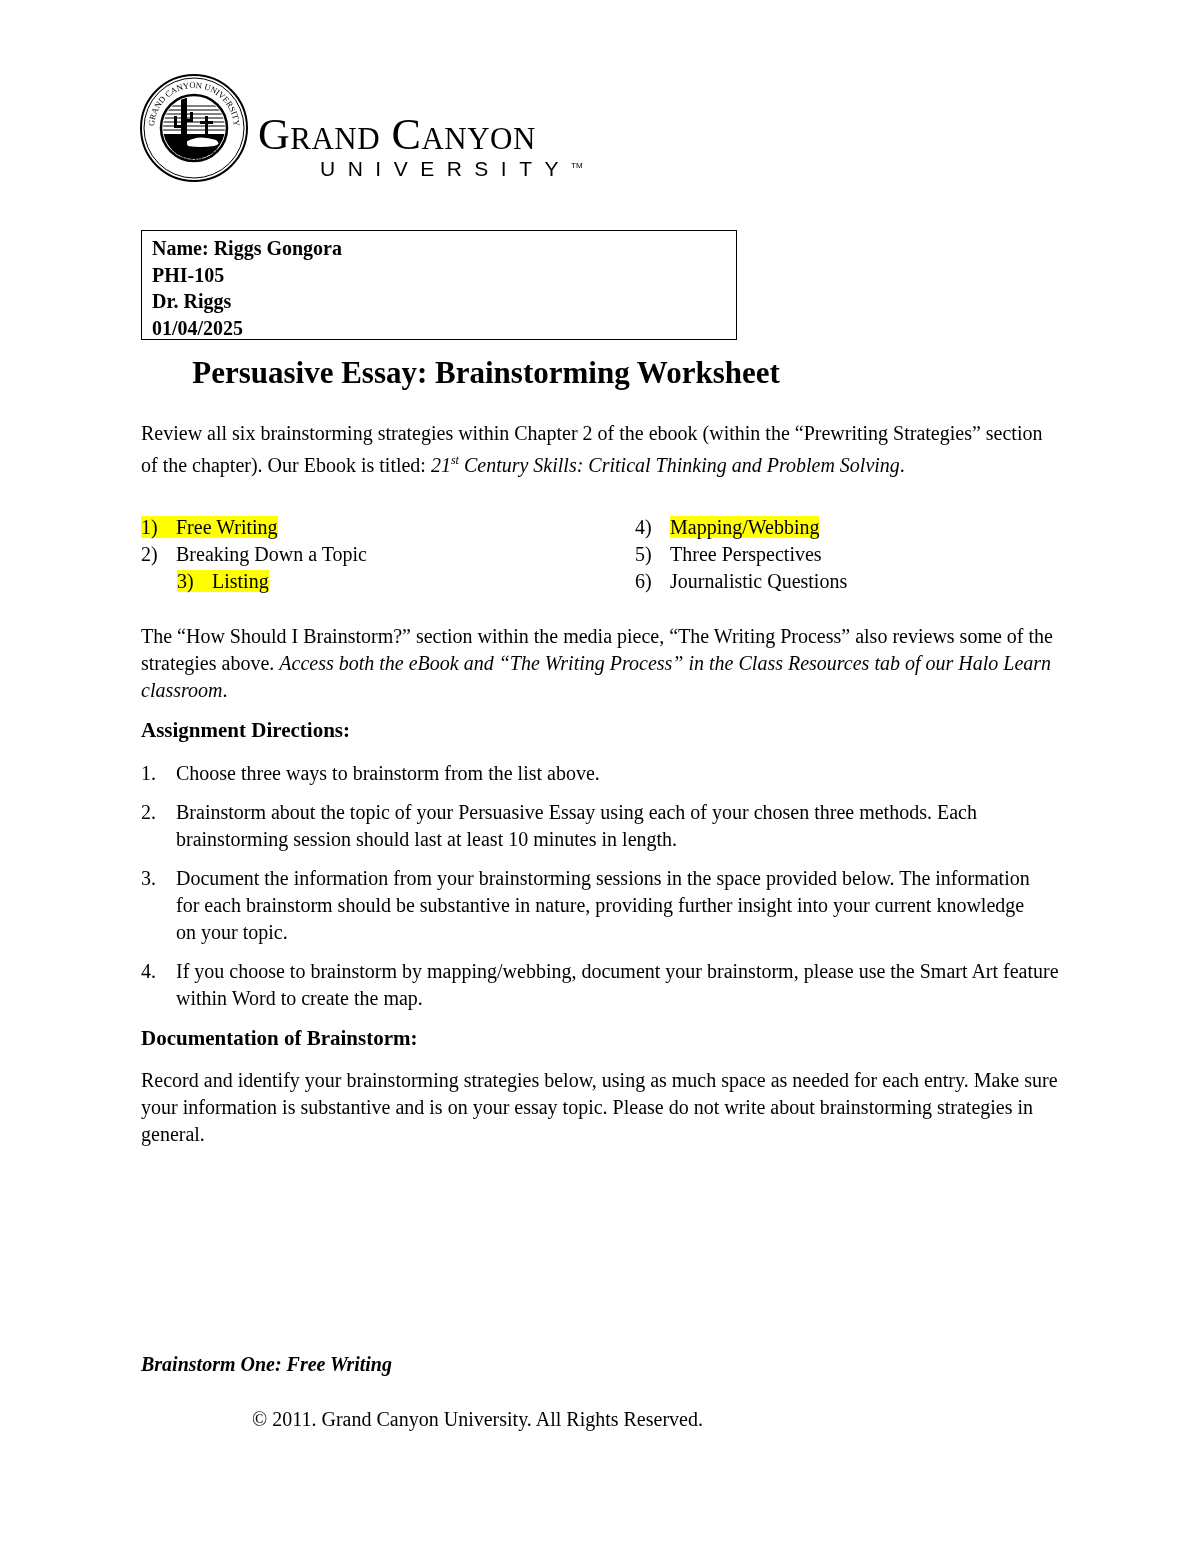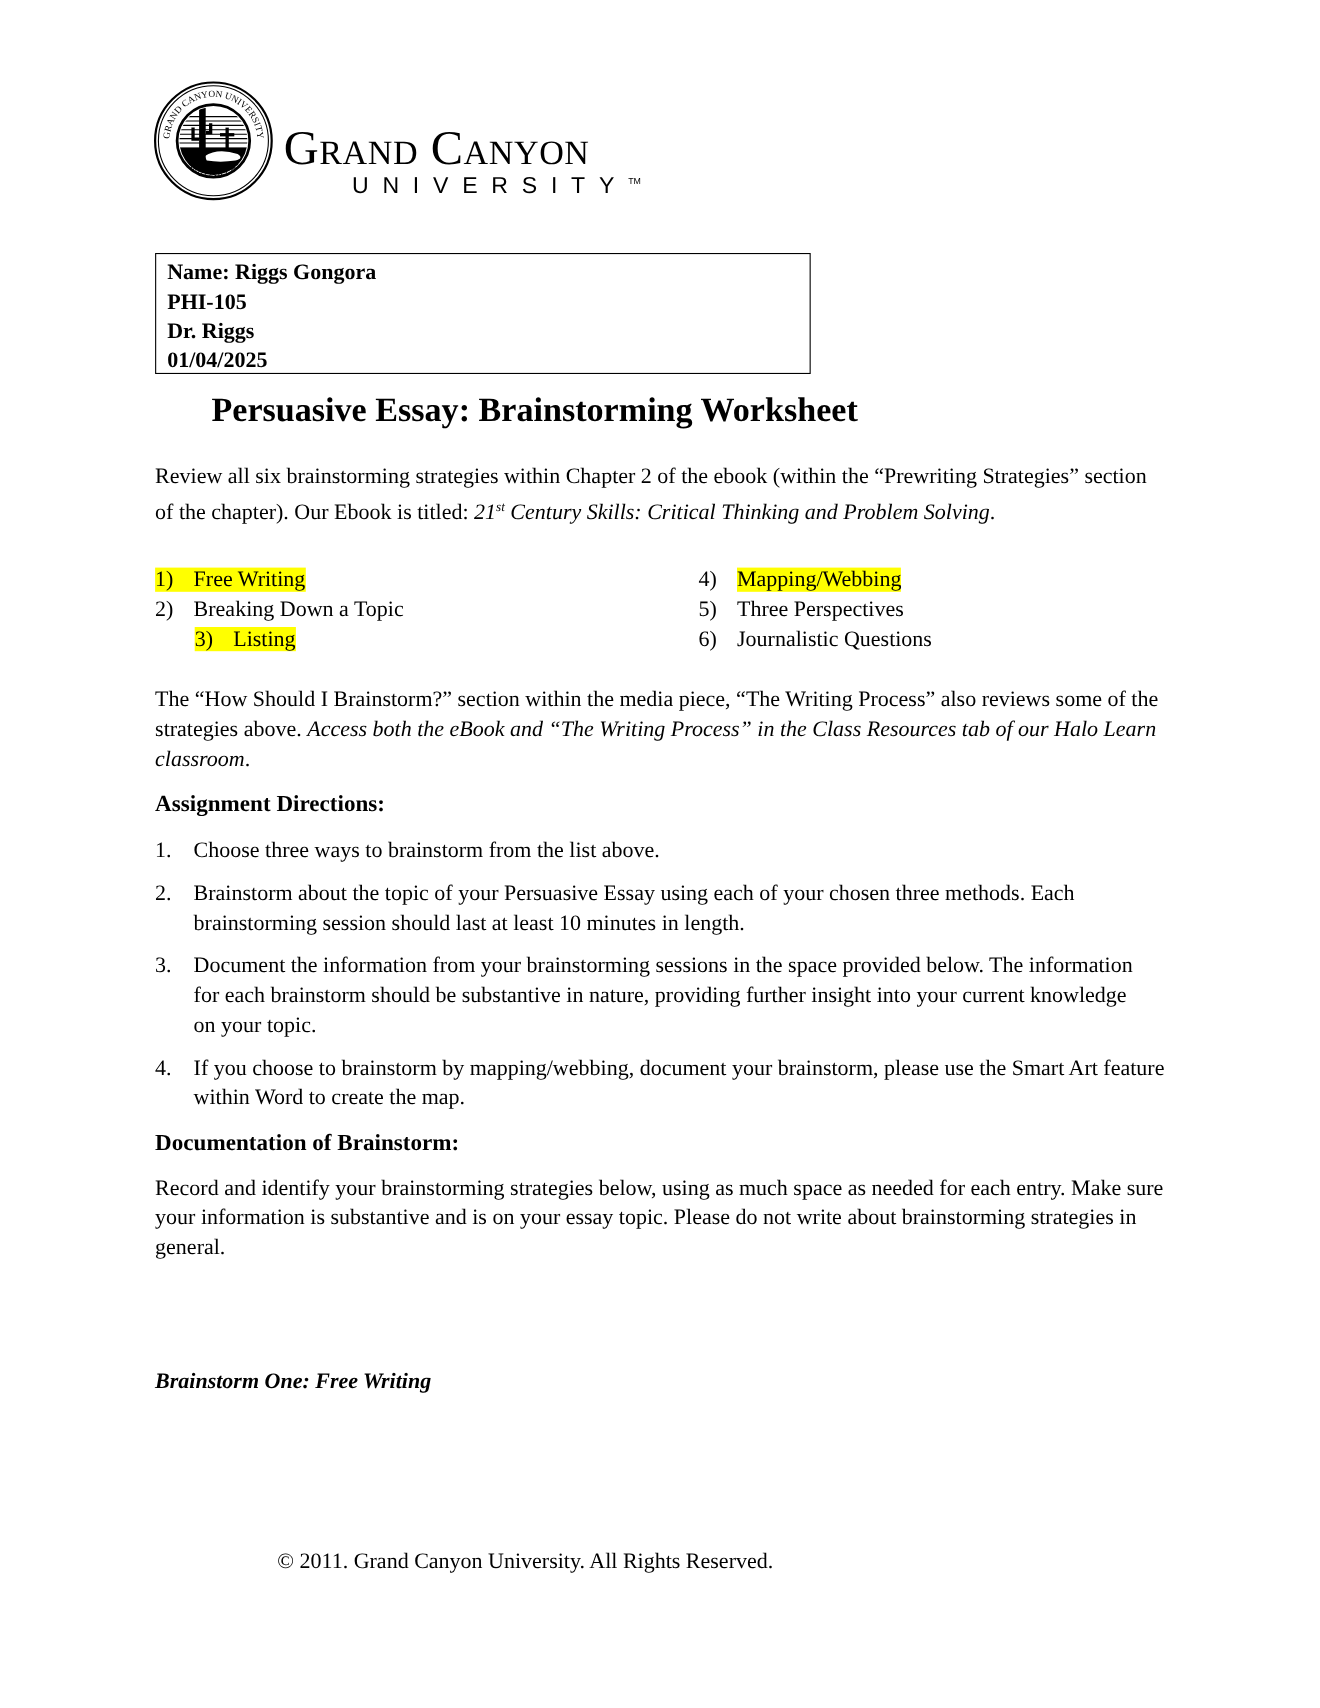--- a/index.html
+++ b/index.html
@@ -31,21 +31,21 @@
   .strat .num { display: inline-block; width: 35px; }
   .hl { background: #ffff00; }
 
   .heading { left: 141px; font-size: 21px; font-weight: bold; }
 
   .olist { left: 141px; width: 920px; }
   .oitem { position: absolute; left: 0; width: 920px; font-size: 20px; line-height: 27px; }
   .oitem .n { position: absolute; left: 0; }
   .oitem .t { margin-left: 35px; display: block; }
 
-  .brainstorm-one { left: 141px; top: 1245px; font-size: 20px; font-style: italic; font-weight: bold; }
+  .brainstorm-one { left: 141px; top: 1353px; font-size: 20px; font-style: italic; font-weight: bold; }
   .footer { left: 0; width: 955px; top: 1408px; text-align: center; font-size: 20px; }
 </style>
 </head>
 <body>
 
 <div class="abs logo">
   <svg class="seal" viewBox="0 0 112 112">
     <circle cx="56" cy="56" r="53" fill="none" stroke="#000" stroke-width="2"></circle>
     <circle cx="56" cy="56" r="50" fill="none" stroke="#000" stroke-width="1"></circle>
     <circle cx="56" cy="56" r="33" fill="none" stroke="#000" stroke-width="2.5"></circle>

